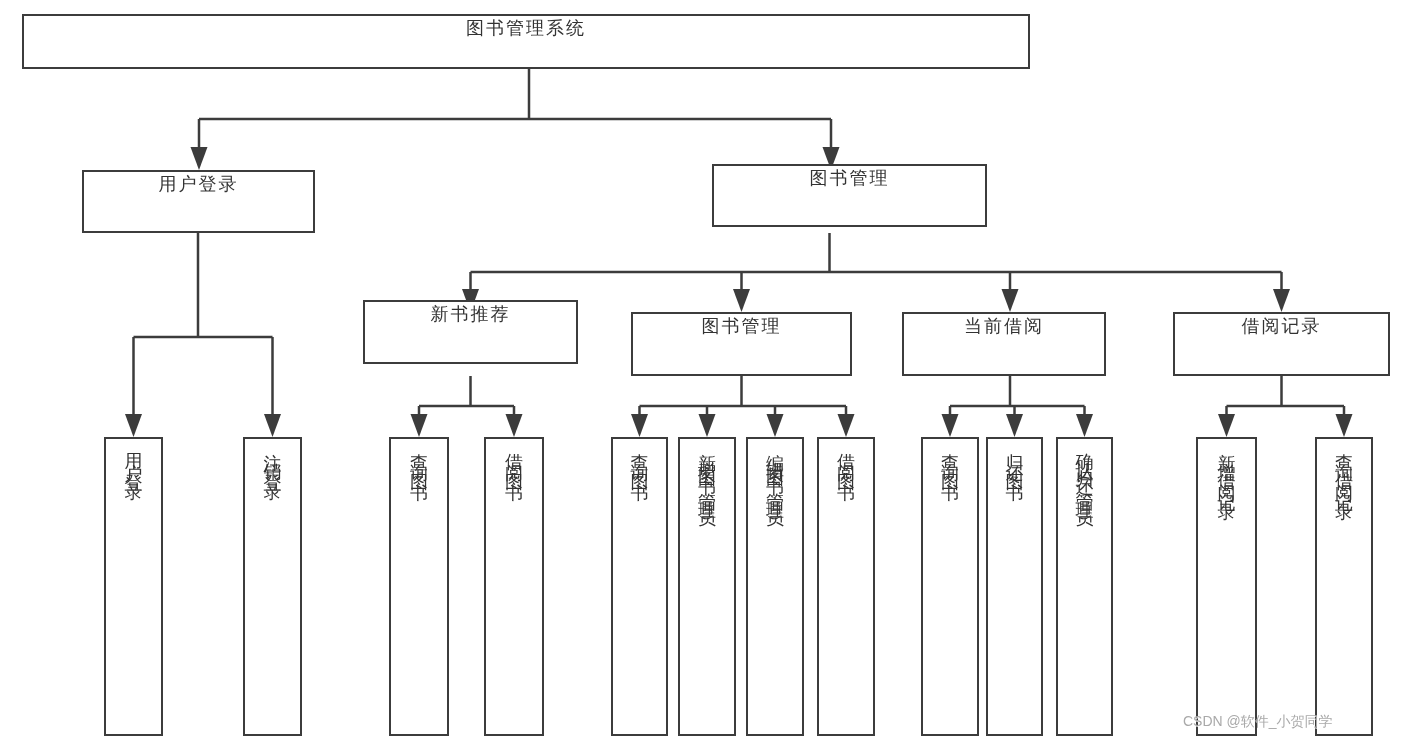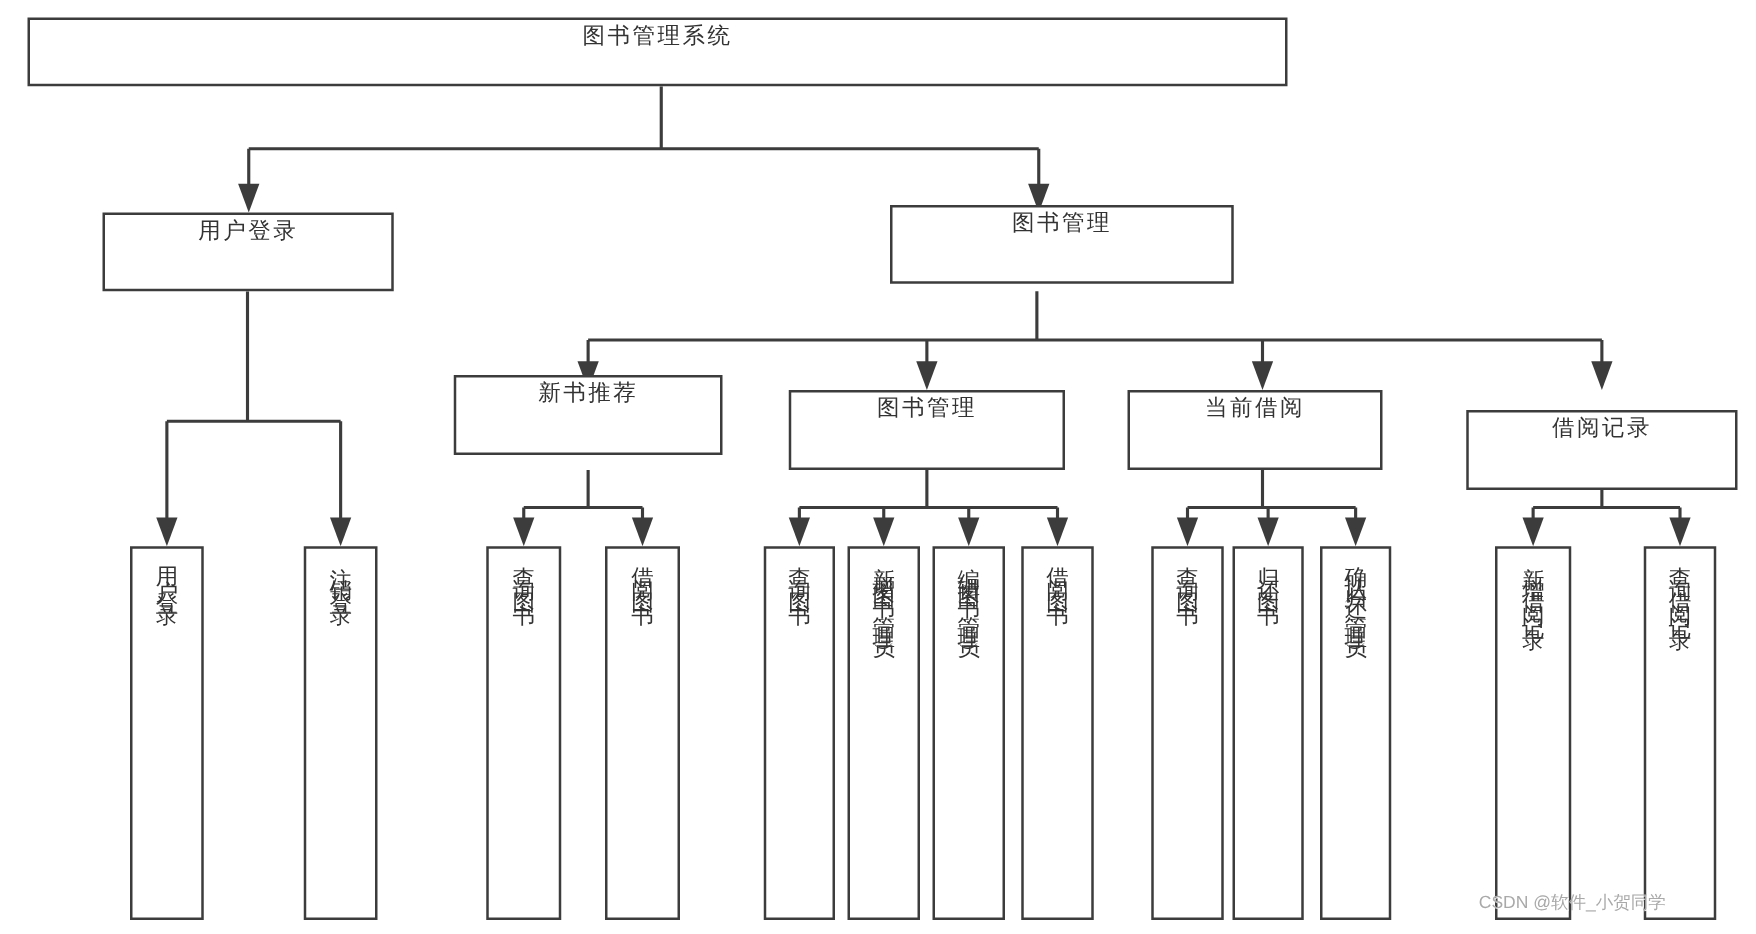--- a/index.html
+++ b/index.html
@@ -106,21 +106,21 @@
 
   <div class="box hbox" style="left:363px; top:300px; width:215px; height:64px;">
     <span>新书推荐</span>
   </div>
   <div class="box hbox" style="left:631px; top:312px; width:221px; height:64px;">
     <span>图书管理</span>
   </div>
   <div class="box hbox" style="left:902px; top:312px; width:204px; height:64px;">
     <span>当前借阅</span>
   </div>
-  <div class="box hbox" style="left:1173px; top:312px; width:217px; height:64px;margin-top:16px;">
+  <div class="box hbox" style="left:1173px; top:312px; width:217px; height:64px;">
     <span>借阅记录</span>
   </div>
 
   <div class="box vbox" style="left:104px; top:437px; width:59px; height:299px;">
     <span>用户登录</span>
   </div>
   <div class="box vbox" style="left:243px; top:437px; width:59px; height:299px;">
     <span>注销登录</span>
   </div>
 

